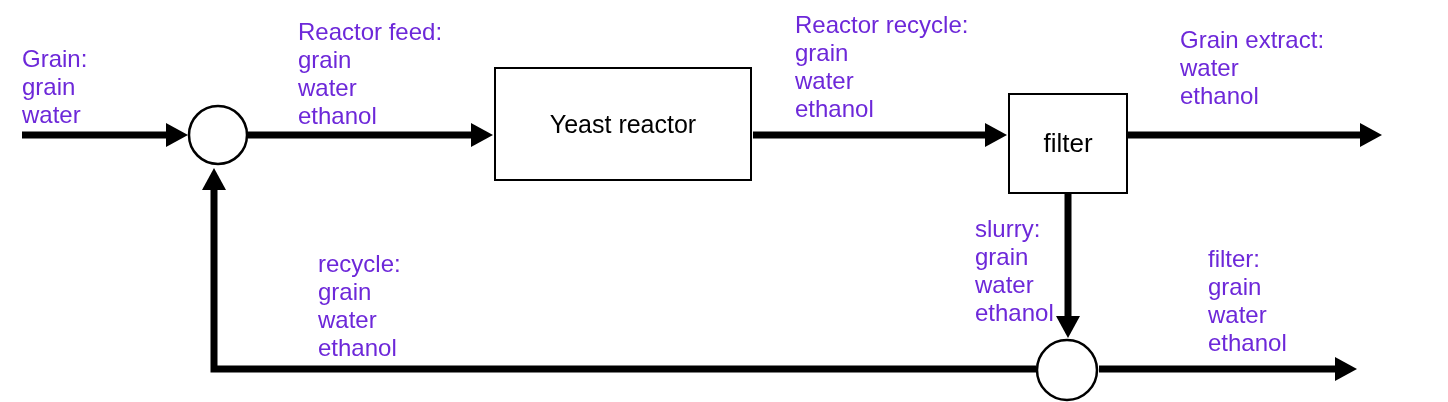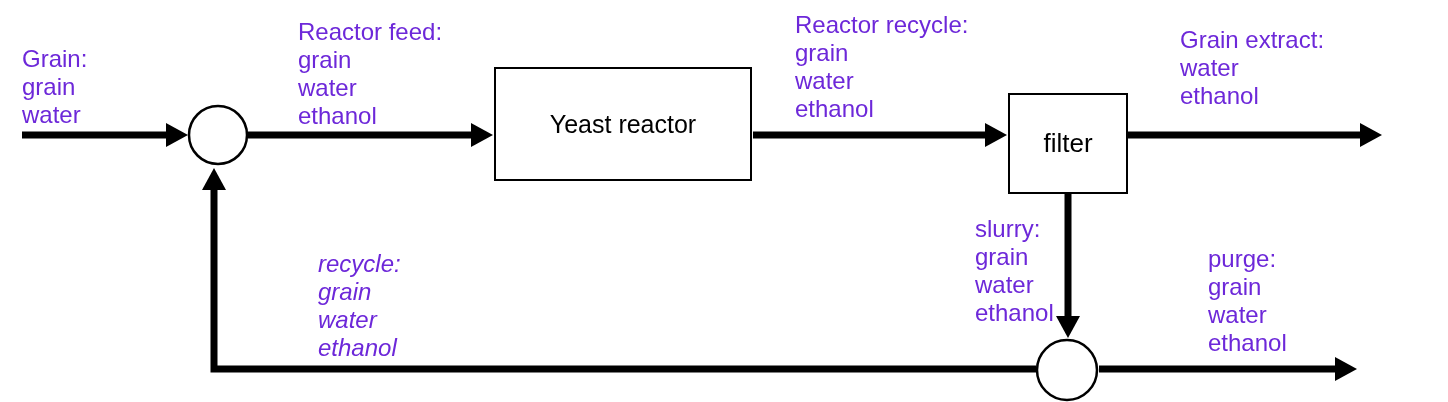--- a/index.html
+++ b/index.html
@@ -60,21 +60,21 @@
     height: 101px;
   }
   .filter-box .unit-line {
     font-size: 26px;
   }
   .label-feed            { left: 22px;   top: 45px;  }
   .label-reactor-feed    { left: 298px;  top: 18px;  }
   .label-reactor-effluent{ left: 795px;  top: 11px;  }
   .label-grain-extract   { left: 1180px; top: 26px;  }
   .label-slurry          { left: 975px;  top: 207px; margin-top: 8px; }
-  .label-recycle         { left: 318px;  top: 250px; font-style: italic; }
+  .label-recycle         { left: 318px;  top: 250px; }
   .label-purge           { left: 1208px; top: 245px; }
 </style>
 </head>
 <body>
 
 <div class="canvas">
 
   <svg class="diagram-svg" width="1448" height="402" viewBox="0 0 1448 402">
     <g stroke="#000000" fill="#000000">
 
@@ -161,19 +161,19 @@
   </div>
 
   <div class="stream-label label-recycle">
     <div>recycle:</div>
     <div>grain</div>
     <div>water</div>
     <div>ethanol</div>
   </div>
 
   <div class="stream-label label-purge">
-    <div>purge:</div>
+    <div>filter:</div>
     <div>grain</div>
     <div>water</div>
     <div>ethanol</div>
   </div>
 
 </div>
 
 </body></html>

